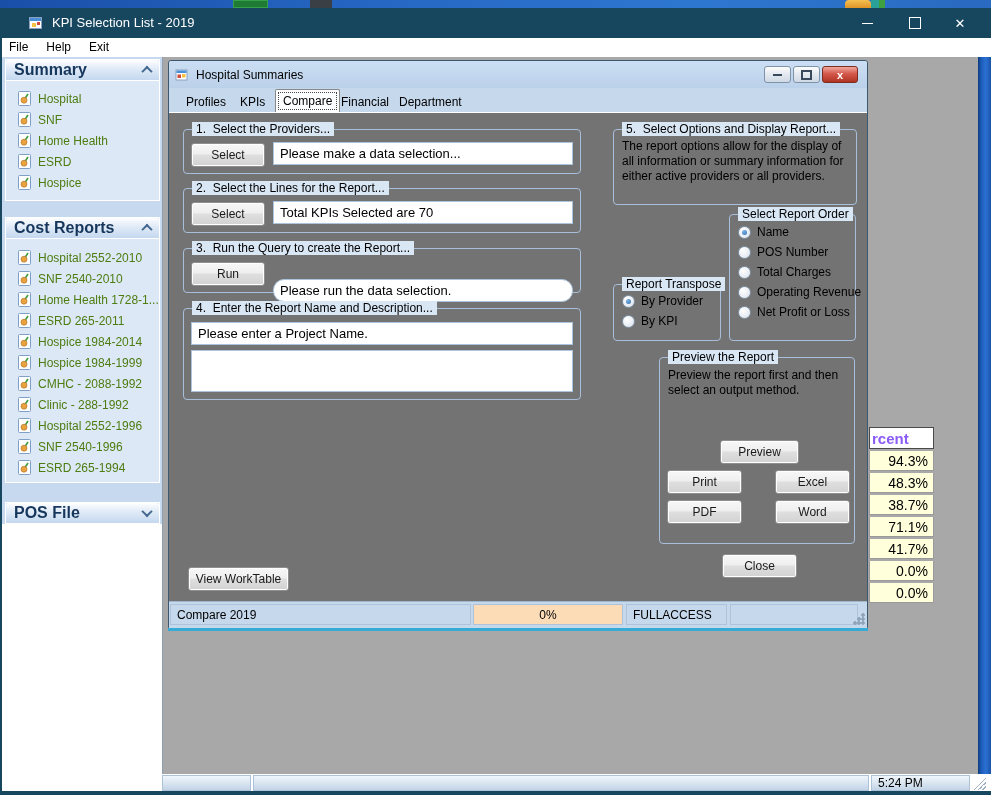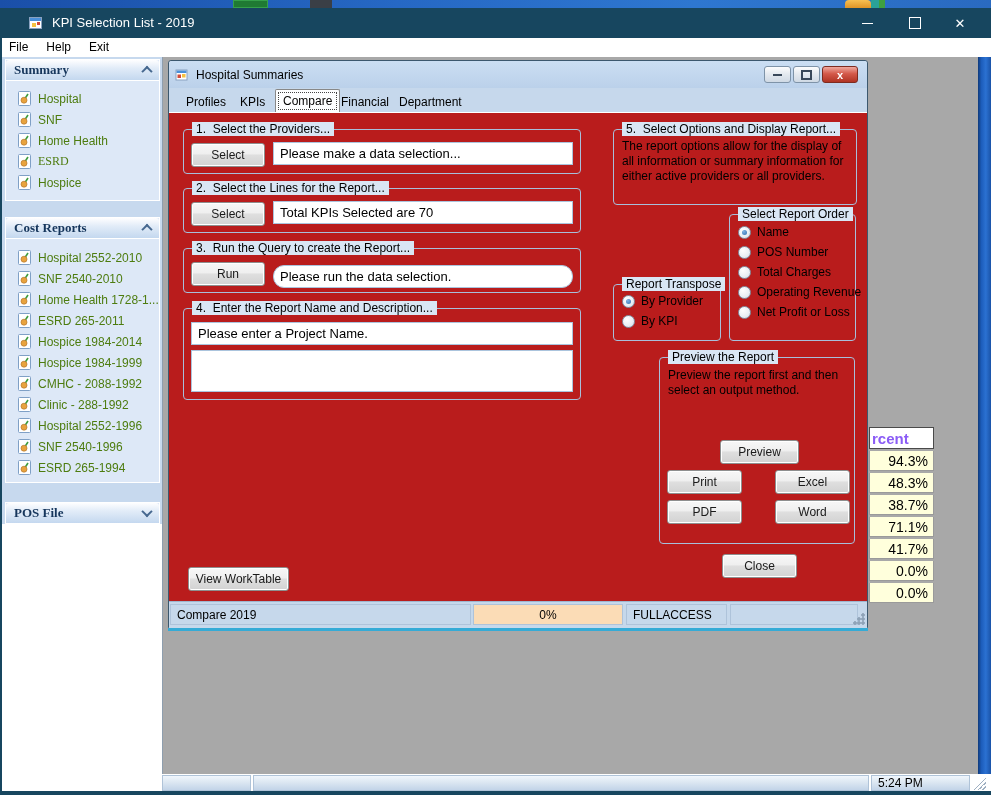--- a/index.html
+++ b/index.html
@@ -20,21 +20,21 @@
   .menubar{left:0;top:38px;width:991px;height:19px;background:#fff;border-bottom:1px solid #e3e3e3;display:flex;align-items:center;}
   .menu-item{font-size:12px;color:#000;padding:0 9px;height:19px;line-height:19px;}
   .frame-left{left:0;top:8px;width:2px;height:787px;background:#17465F;}
   .frame-bottom{left:0;top:791px;width:991px;height:4px;background:#17465F;}
 
   
   .sidebar{left:2px;top:57px;width:160px;height:467px;background:#C7D9EE;border-right:1px solid #8E9EAE;}
   .below-sidebar{left:2px;top:524px;width:160px;height:267px;background:#fff;border-right:1px solid #8E9EAE;}
   .sb-section{left:3px;width:153px;background:#DDE8F7;border:1px solid #fff;}
   .sb-header{height:20px;background:linear-gradient(180deg,#FEFEFF 0%,#E2ECF8 40%,#C4D8EF 100%);display:flex;align-items:center;justify-content:space-between;padding:0 8px;border-bottom:1px solid #fff;border-radius:3px 3px 0 0;cursor:pointer;}
-  .sb-header-text{color:#16365C;font-weight:bold;font-size:13px;font-family:Liberation Serif, serif;}
+  .sb-header-text{color:#16365C;font-weight:bold;font-size:16px;}
   .chev{width:6px;height:6px;border-left:2px solid #46688F;border-top:2px solid #46688F;display:block;}
   .chev.up{transform:rotate(45deg) translate(1px,1px);}
   .chev.down{transform:rotate(225deg) translate(1px,1px);}
   .sb-item{position:absolute;left:12px;height:21px;display:flex;align-items:center;gap:7px;cursor:pointer;}
   .sb-item span.lbl{font-size:12px;color:#4d7c0f;white-space:nowrap;}
 
   
   .mdi{left:162px;top:57px;width:816px;height:717px;background:#A8A8A8;}
   .bluestrip{left:978px;top:57px;width:13px;height:717px;background:linear-gradient(90deg,#0f3a7a 0%,#1c5cba 25%,#2b71d2 60%,#1a53a8 100%);}
 
@@ -43,21 +43,21 @@
   .child-accent{left:168px;top:628px;width:700px;height:3px;background:#35ABD6;}
   .ctitle{left:0;top:0;width:698px;height:27px;background:linear-gradient(180deg,#CBDEF3 0%,#BBD1EA 100%);border-radius:3px 3px 0 0;display:flex;align-items:center;}
   .ctitle-text{font-size:12px;color:#000;margin-left:7px;}
   .cbtn{width:27px;height:17px;border:1px solid #7E93A8;border-radius:3px;background:linear-gradient(180deg,#fdfdfd,#e5eaf0 45%,#cfd9e4);display:flex;align-items:center;justify-content:center;box-sizing:border-box;}
   .cbtn .bar{width:9px;height:2px;background:#39485A;display:block;}
   .cbtn .sq{width:7px;height:6px;border:2px solid #39485A;display:block;}
   .cbtn.close{background:linear-gradient(180deg,#EFA89E 0%,#D4594A 45%,#B03424 100%);border-color:#7E2B20;color:#fff;font-weight:bold;font-size:11px;}
   .tabstrip{left:0;top:27px;width:698px;height:25px;background:#C6D8EC;}
   .tab{position:absolute;top:4px;height:21px;line-height:21px;font-size:12px;color:#000;padding:0 7px;cursor:pointer;}
   .tab.active{top:1px;height:23px;line-height:23px;background:#FDFEFF;border:1px solid #888;border-bottom:none;outline:1px dotted #444;outline-offset:-4px;border-radius:2px 2px 0 0;}
-  .tabpage{left:0;top:51px;width:698px;height:489px;background:#b91c1c;border-top:1px solid #fff;}
+  .tabpage{left:0;top:51px;width:698px;height:489px;background:#737373;border-top:1px solid #fff;}
 
   .groupbox{position:absolute;border:1px solid #A8BFDB;border-radius:4px;}
   .gb-label{position:absolute;top:-8px;left:8px;background:#D9E6F4;padding:0 4px;font-size:12px;color:#000;white-space:pre;}
   .win-btn{position:absolute;border:1px solid #8E8F8F;border-radius:3px;background:linear-gradient(180deg,#F7F7F7 0%,#EFEFEF 45%,#DFDFDF 50%,#D2D2D2 100%);box-shadow:inset 0 0 0 1px #fff;font-size:12px;color:#1a1a1a;display:flex;align-items:center;justify-content:center;cursor:pointer;font-family:"Liberation Sans",sans-serif;}
   .tbox{position:absolute;background:#fff;border:1px solid #ABC4DD;font-size:13px;color:#000;display:flex;align-items:center;padding:0 6px;box-sizing:border-box;}
   input.tbox, textarea.tbox{display:block;padding:2px 6px;outline:none;resize:none;font-family:"Liberation Sans",sans-serif;}
   .gb-text{position:absolute;font-size:12px;color:#000;line-height:15px;}
   .radio-row{position:absolute;display:flex;align-items:center;gap:6px;cursor:pointer;}
   .radio{width:13px;height:13px;border-radius:50%;border:1px solid #8496A8;background:radial-gradient(circle at 35% 30%,#ffffff 0%,#e9eef4 60%,#cdd6e0 100%);box-sizing:border-box;position:relative;}
   .radio.selected::after{content:"";position:absolute;left:3px;top:3px;width:5px;height:5px;border-radius:50%;background:radial-gradient(circle at 35% 30%,#7FB2E5,#2E6FB0);}
@@ -152,21 +152,21 @@
         <span class="lbl">SNF</span>
       </div>
       <div class="sb-item" style="top:70px;">
         <svg width="13" height="15" viewBox="0 0 13 15">
             <rect x="0.5" y="0.5" width="12" height="14" rx="1" fill="#fff" stroke="#7FA0C6"></rect>
             <path d="M6 9 L10 3" stroke="#3E9C3E" stroke-width="1.6"></path>
             <circle cx="6" cy="9.2" r="3" fill="#E8A33E" stroke="#B5762A" stroke-width="0.7"></circle>
           </svg>
         <span class="lbl">Home Health</span>
       </div>
-      <div class="sb-item" style="top:91px;font-family:Liberation Serif, serif;">
+      <div class="sb-item" style="top:91px;">
         <svg width="13" height="15" viewBox="0 0 13 15">
             <rect x="0.5" y="0.5" width="12" height="14" rx="1" fill="#fff" stroke="#7FA0C6"></rect>
             <path d="M6 9 L10 3" stroke="#3E9C3E" stroke-width="1.6"></path>
             <circle cx="6" cy="9.2" r="3" fill="#E8A33E" stroke="#B5762A" stroke-width="0.7"></circle>
           </svg>
         <span class="lbl">ESRD</span>
       </div>
       <div class="sb-item" style="top:112px;">
         <svg width="13" height="15" viewBox="0 0 13 15">
             <rect x="0.5" y="0.5" width="12" height="14" rx="1" fill="#fff" stroke="#7FA0C6"></rect>
@@ -330,21 +330,21 @@
 
       <div class="groupbox" style="left:14px;top:75px;width:396px;height:43px;">
         <span class="gb-label">2.  Select the Lines for the Report...</span>
         <div class="win-btn" style="left:7px;top:13px;width:72px;height:22px;">Select</div>
         <div class="tbox" style="left:89px;top:12px;width:300px;height:23px;">Total KPIs Selected are 70</div>
       </div>
 
       <div class="groupbox" style="left:14px;top:135px;width:396px;height:43px;">
         <span class="gb-label">3.  Run the Query to create the Report...</span>
         <div class="win-btn" style="left:7px;top:13px;width:72px;height:22px;">Run</div>
-        <div class="tbox" style="left:89px;top:16px;width:300px;height:23px;border-radius:11px;">Please run the data selection.</div>
+        <div class="tbox" style="left:89px;top:30px;width:300px;height:23px;border-radius:11px;">Please run the data selection.</div>
       </div>
 
       <div class="groupbox" style="left:14px;top:195px;width:396px;height:90px;">
         <span class="gb-label">4.  Enter the Report Name and Description...</span>
         <input class="tbox" style="left: 7px; top: 13px; width: 382px; height: 23px;" value="Please enter a Project Name.">
         <textarea class="tbox" style="left: 7px; top: 41px; width: 382px; height: 42px;"></textarea>
       </div>
 
       <div class="groupbox" style="left:444px;top:16px;width:242px;height:74px;">
         <span class="gb-label">5.  Select Options and Display Report...</span>

